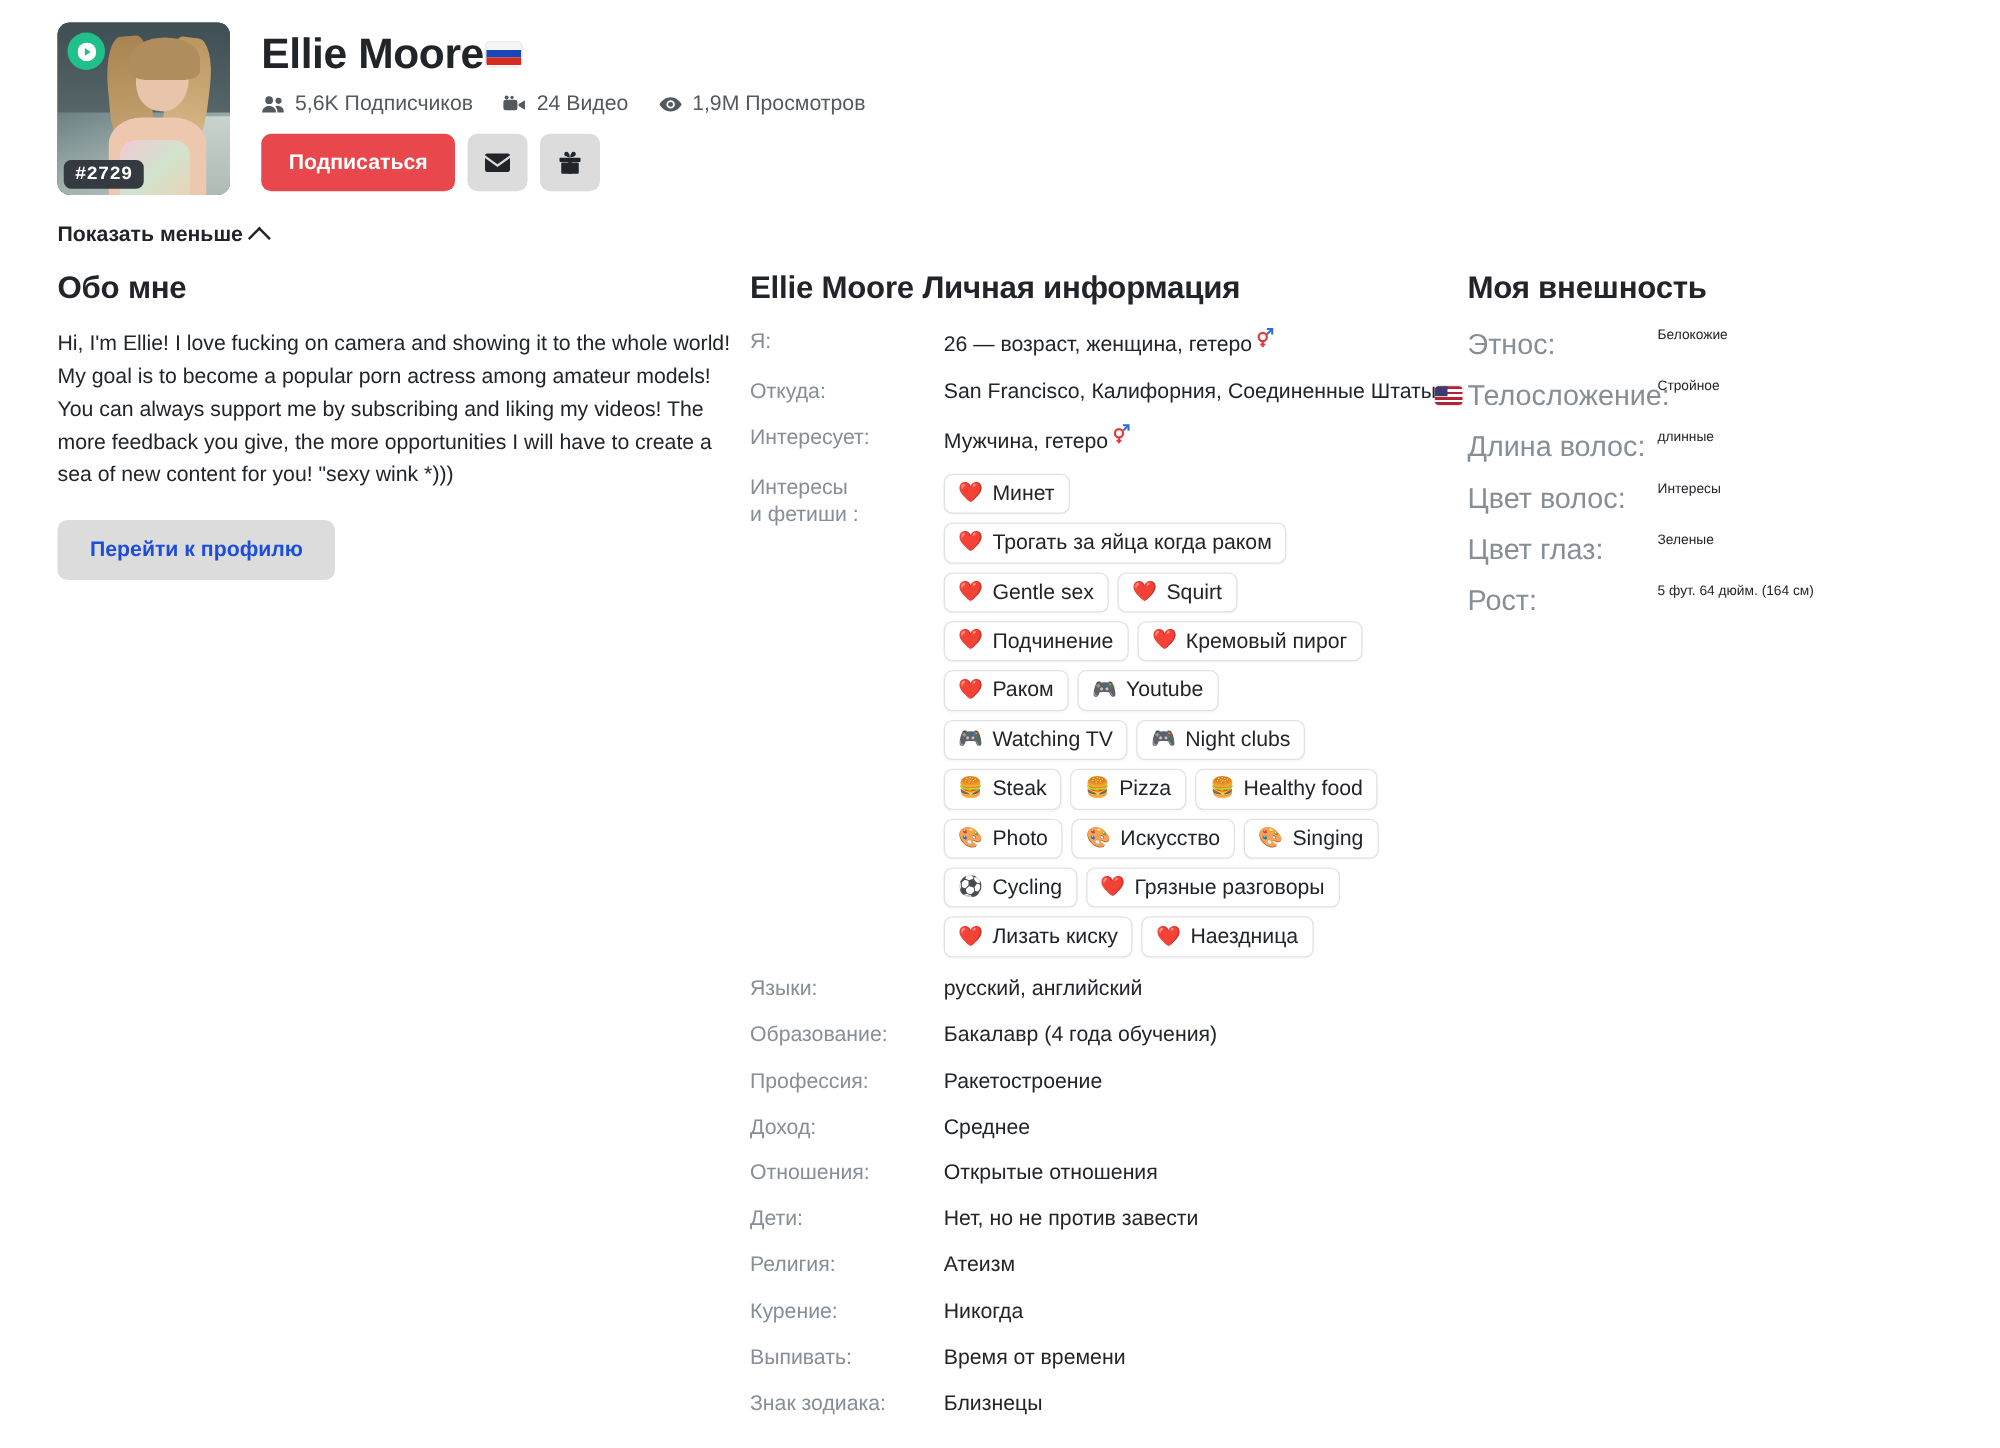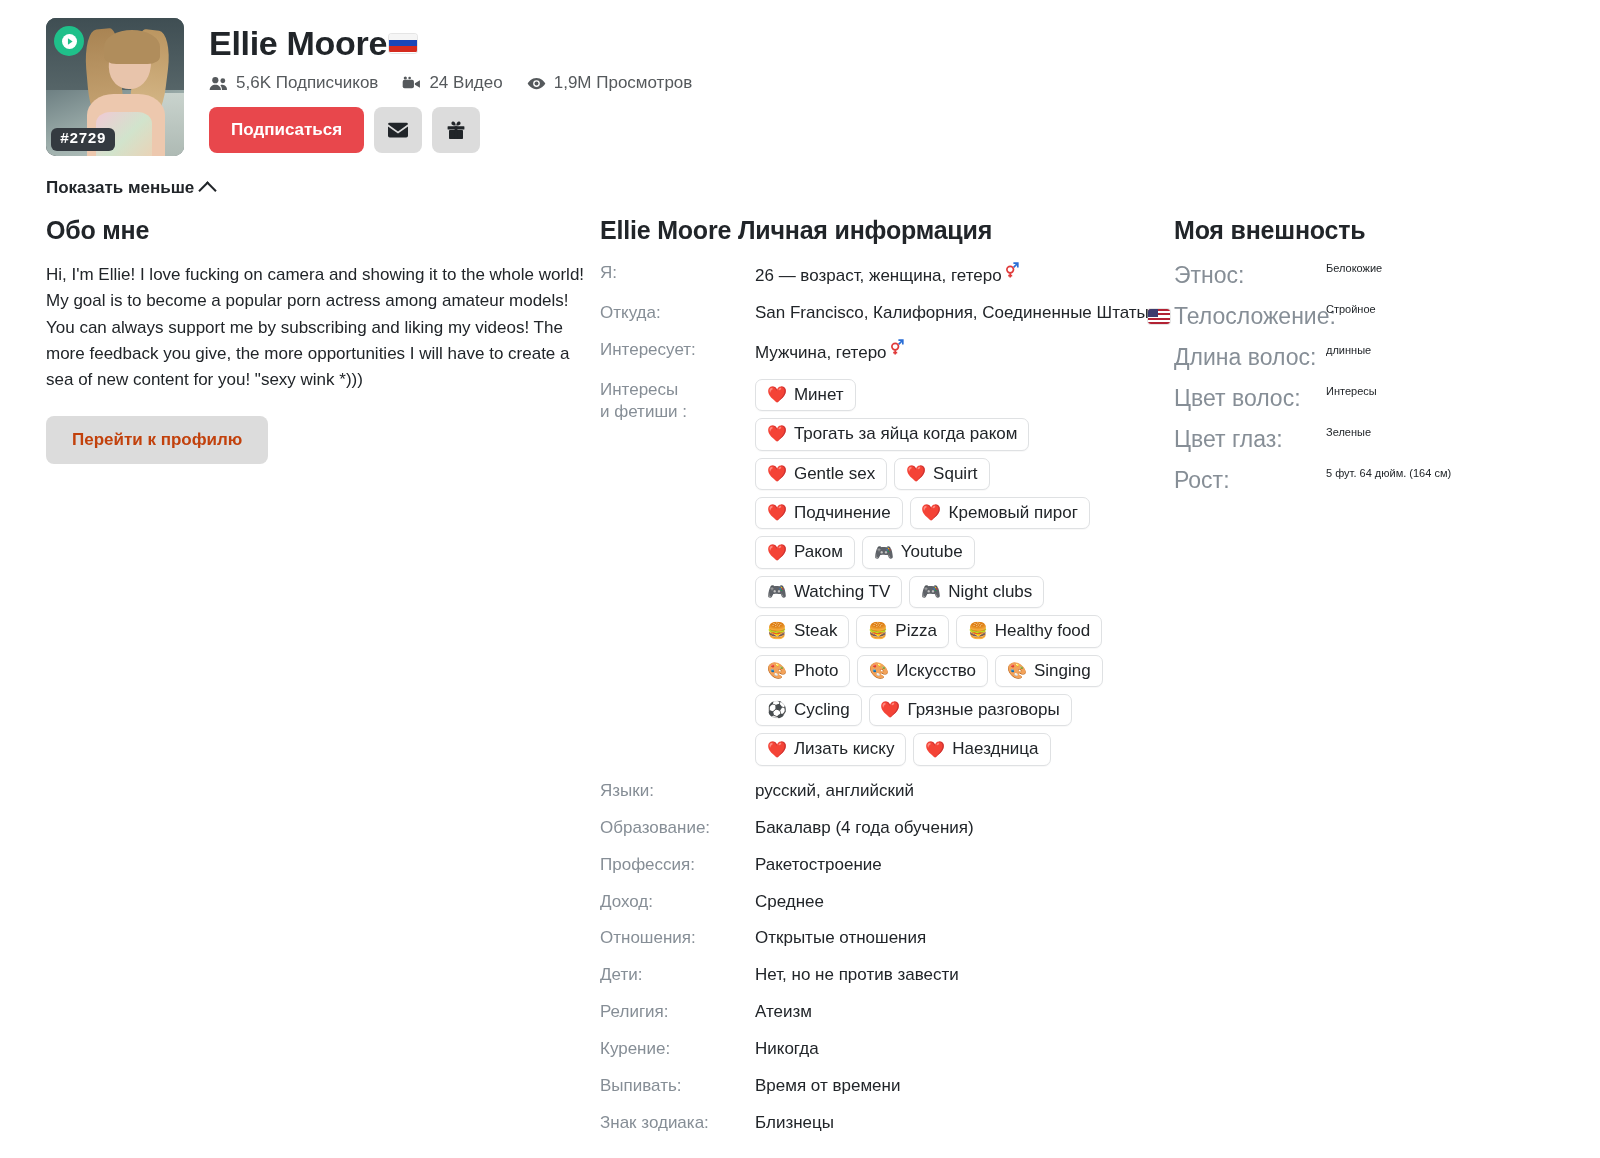--- a/index.html
+++ b/index.html
@@ -76,21 +76,21 @@
   
   .columns{display:flex;align-items:flex-start;padding:18px 0 0 46px;}
   .col-about{width:540px;flex:0 0 auto;}
   .col-info{width:560px;flex:0 0 auto;margin-left:14px;}
   .col-look{width:400px;flex:0 0 auto;margin-left:14px;}
 
   h2.sec{font-size:25px;font-weight:700;color:#212529;margin:0 0 17px 0;letter-spacing:-.2px;}
   .about-text{font-size:17px;line-height:1.55;color:#212529;margin:0;}
   .btn-profile{
     margin-top:22px;background:#dcdcdc;border:0;border-radius:8px;
-    font-size:17px;font-weight:700;color:#c2410c;padding:0 26px;height:48px;
+    font-size:17px;font-weight:700;color:#1d4ed8;padding:0 26px;height:48px;
     font-family:inherit;cursor:pointer;
   }
 
   
   .info-row{display:flex;align-items:flex-start;margin-bottom:14px;}
   .info-label{width:155px;flex:0 0 auto;color:#868e96;font-size:17px;line-height:1.3;}
   .info-value{color:#212529;font-size:17px;line-height:1.35;flex:1;position:relative;}
   .info-value .loc-flag{position:absolute;right:-10px;top:7px;}
 
   .sym{font-size:15px;vertical-align:2px;margin-left:3px;}

